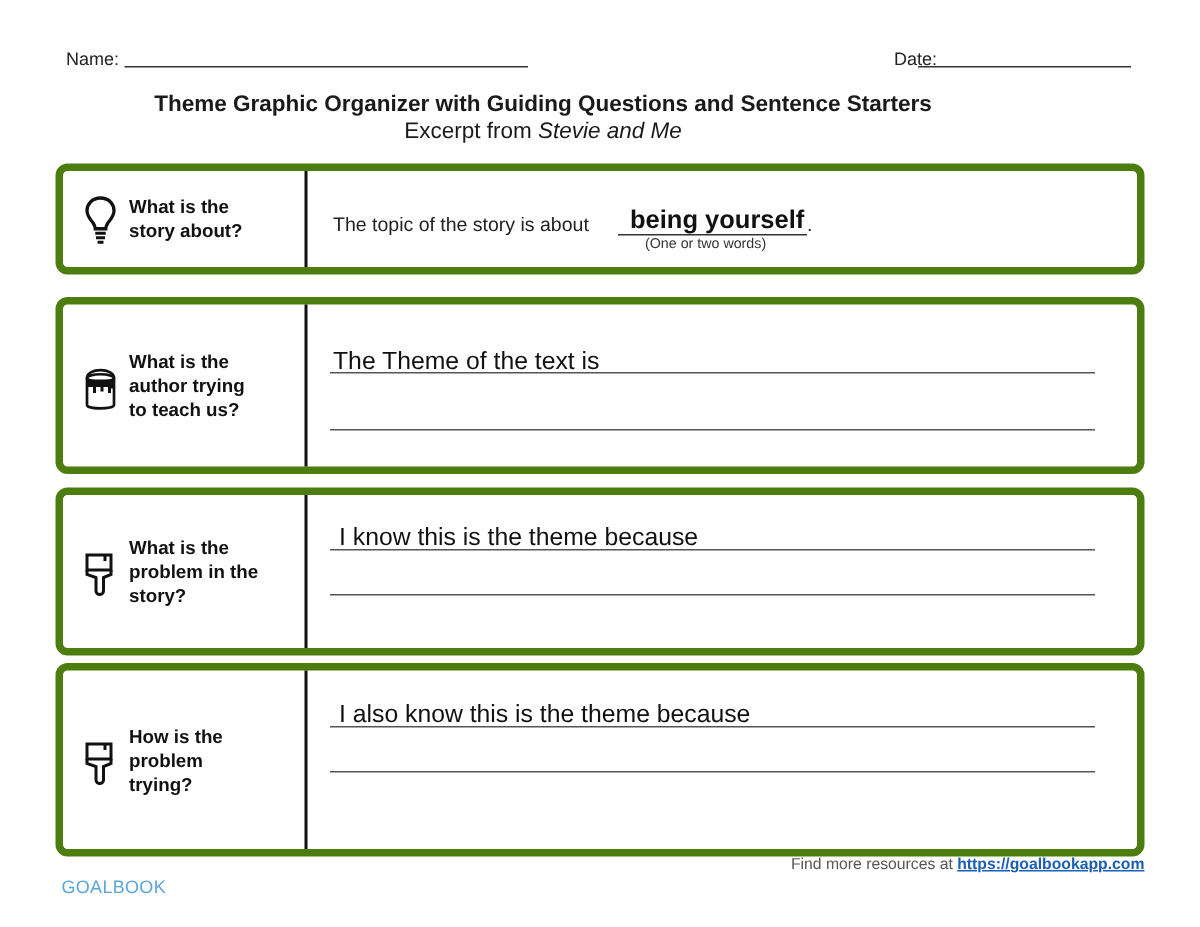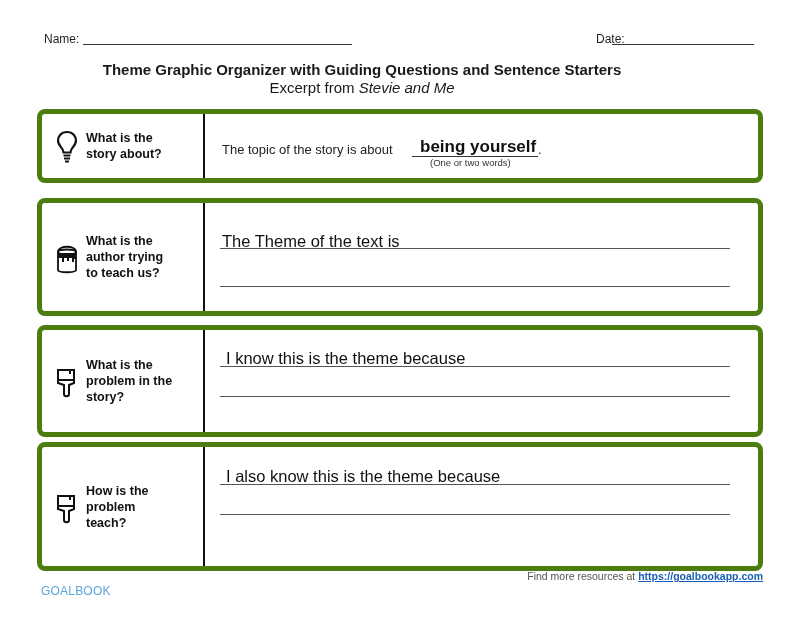--- a/index.html
+++ b/index.html
@@ -103,21 +103,21 @@
 <div class="box" style="top:442px; height:129px;">
   <div class="qwrap">
     <svg class="qicon" viewBox="0 0 26 34">
       <path d="M4 6 L20 6 L20 16 L4 16 Z" fill="none" stroke="#111" stroke-width="2"></path>
       <line x1="16" y1="6" x2="16" y2="10" stroke="#111" stroke-width="2"></line>
       <path d="M4 16 L4 19 L10 21 L10 30 C10 33 15 33 15 30 L15 21 L20 19 L20 16" fill="none" stroke="#111" stroke-width="2"></path>
     </svg>
     <div class="qtext">
       <div>How is the</div>
       <div>problem</div>
-      <div>teach?</div>
+      <div>trying?</div>
     </div>
   </div>
   <div class="divider"></div>
   <div class="ans" style="top:0; bottom:0;">
     <div class="starter" style="top:20px; left:6px;">I also know this is the theme because</div>
     <div class="line" style="top:37px;"></div>
     <div class="line" style="top:67px;"></div>
   </div>
 </div>
 

